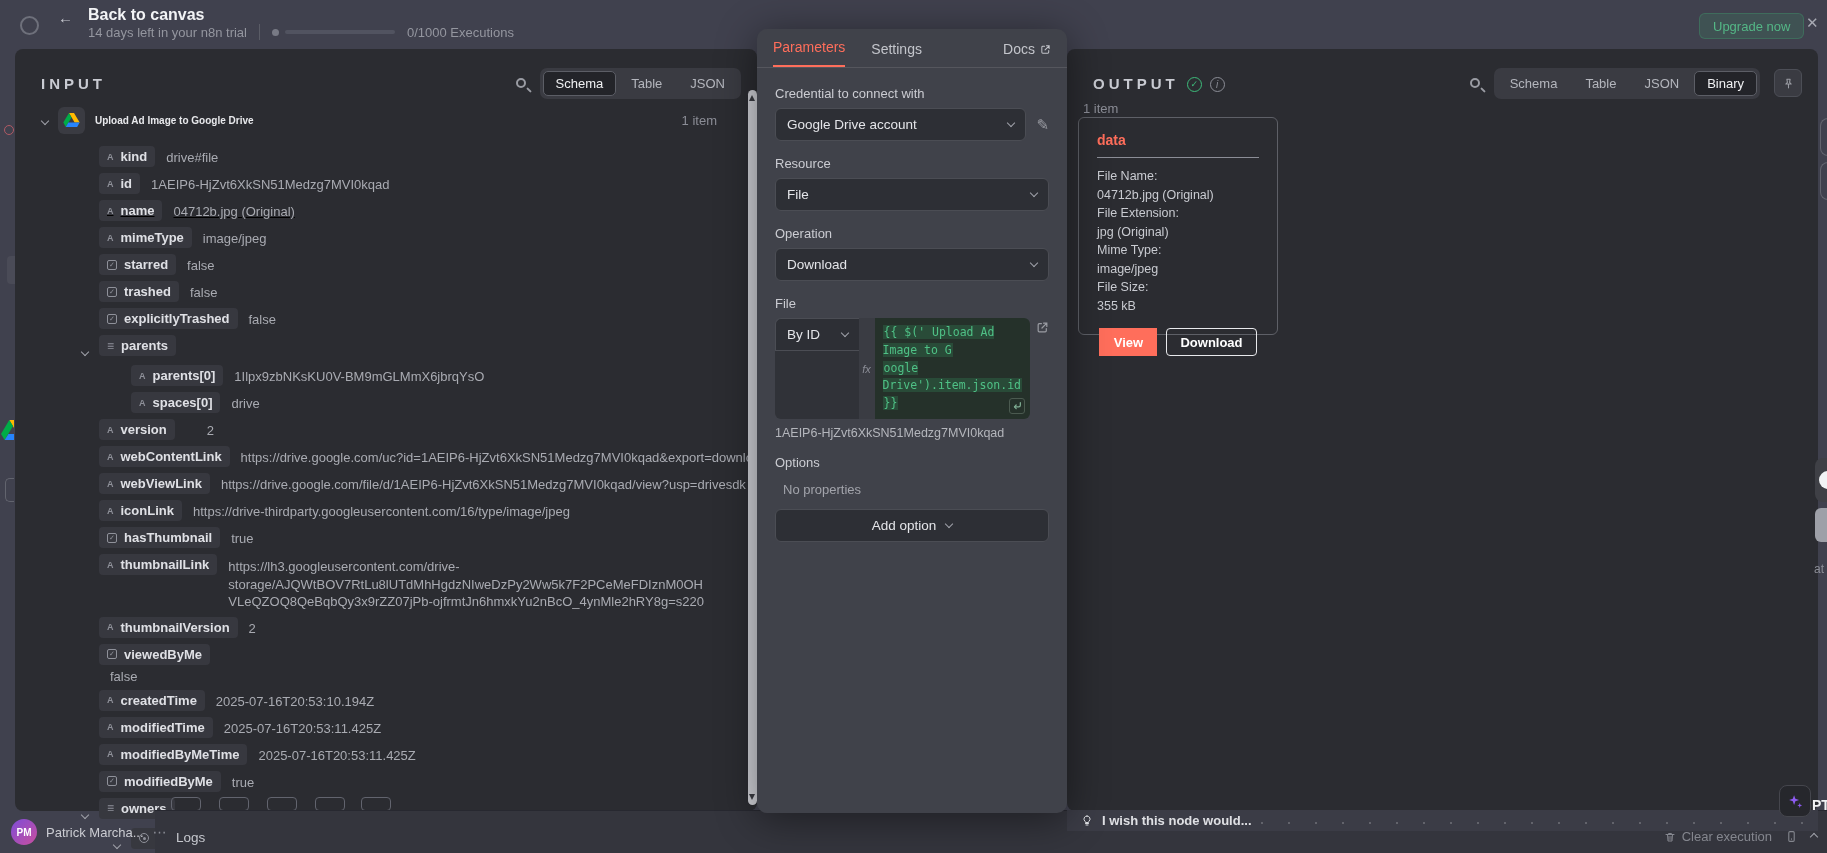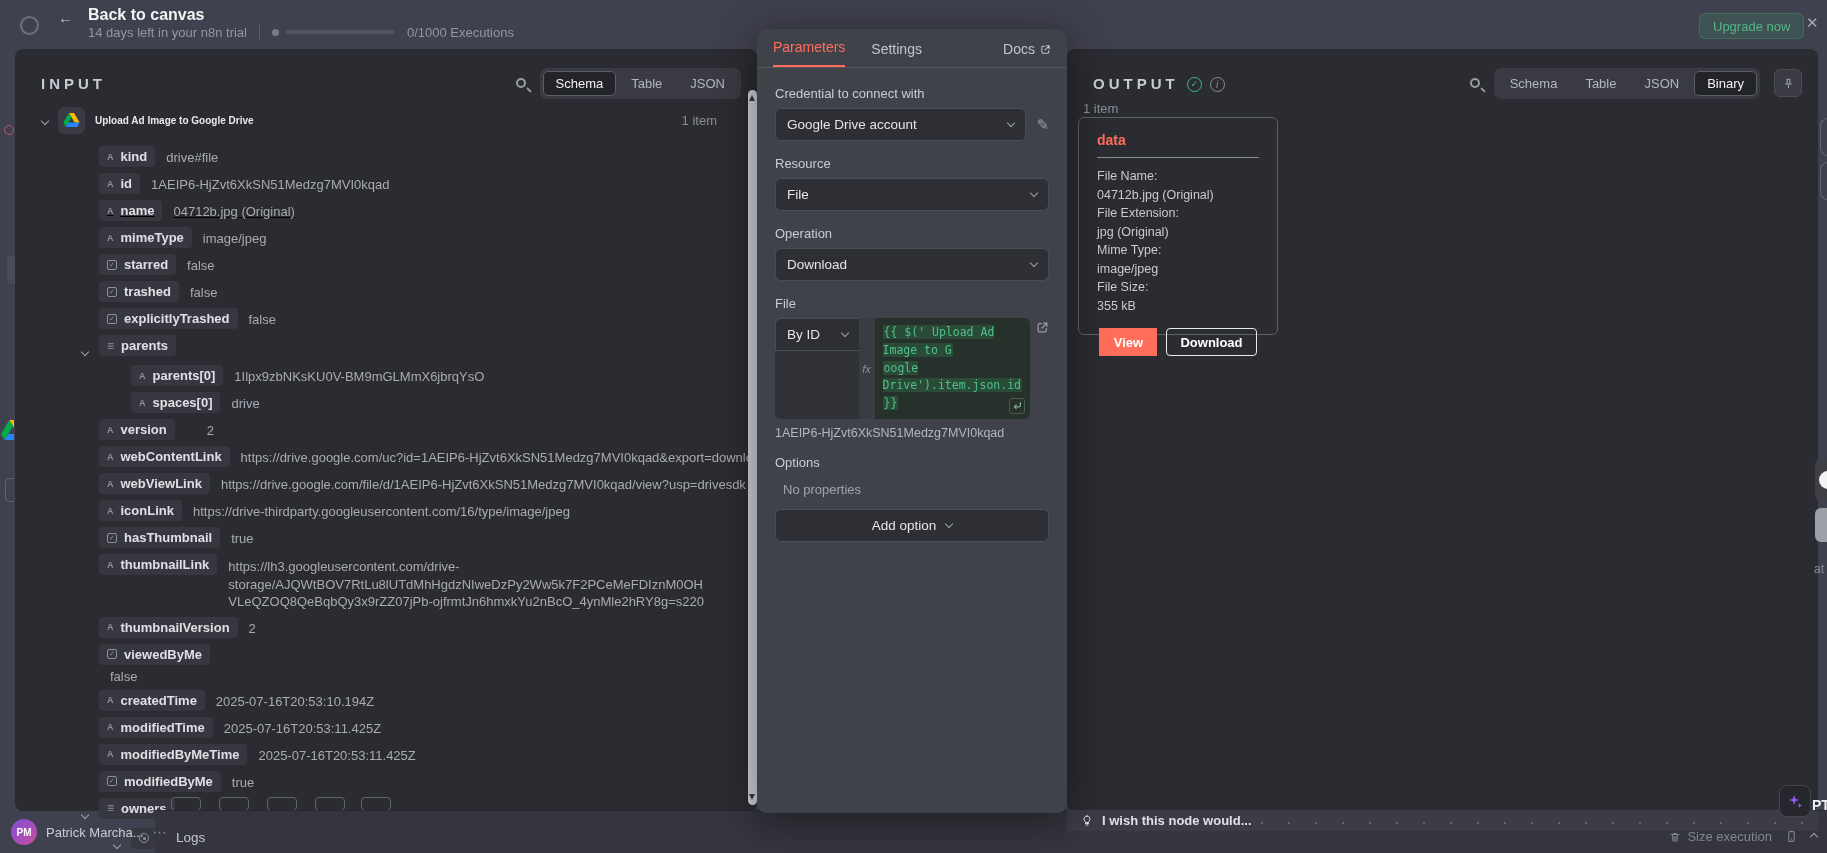--- a/index.html
+++ b/index.html
@@ -572,21 +572,21 @@
   </div>
 </div>
 
 <div id="logs-bar">
   <div id="logs-label">Logs</div>
   <div id="clear-grp">
     <span class="txtgrp">
       <svg width="12" height="12" viewBox="0 0 24 24" fill="none" stroke="#84868e" stroke-width="2" stroke-linecap="round">
           <path d="M4 7h16M9 7V5h6v2M7 7l1 13h8l1-13M10 11v6M14 11v6"></path>
         </svg>
-      <span>Size execution</span>
+      <span>Clear execution</span>
     </span>
     <svg width="13" height="13" viewBox="0 0 24 24" fill="none" stroke="#84868e" stroke-width="2" stroke-linecap="round">
         <rect x="7" y="3" width="10" height="18" rx="2"></rect>
         <path d="M12 16v1"></path>
       </svg>
     <span class="cv cv-up"></span>
   </div>
 </div>
 <div id="feedback">
   <svg width="12" height="13" viewBox="0 0 24 24" fill="none" stroke="#dfe0e4" stroke-width="2" stroke-linecap="round" stroke-linejoin="round">

